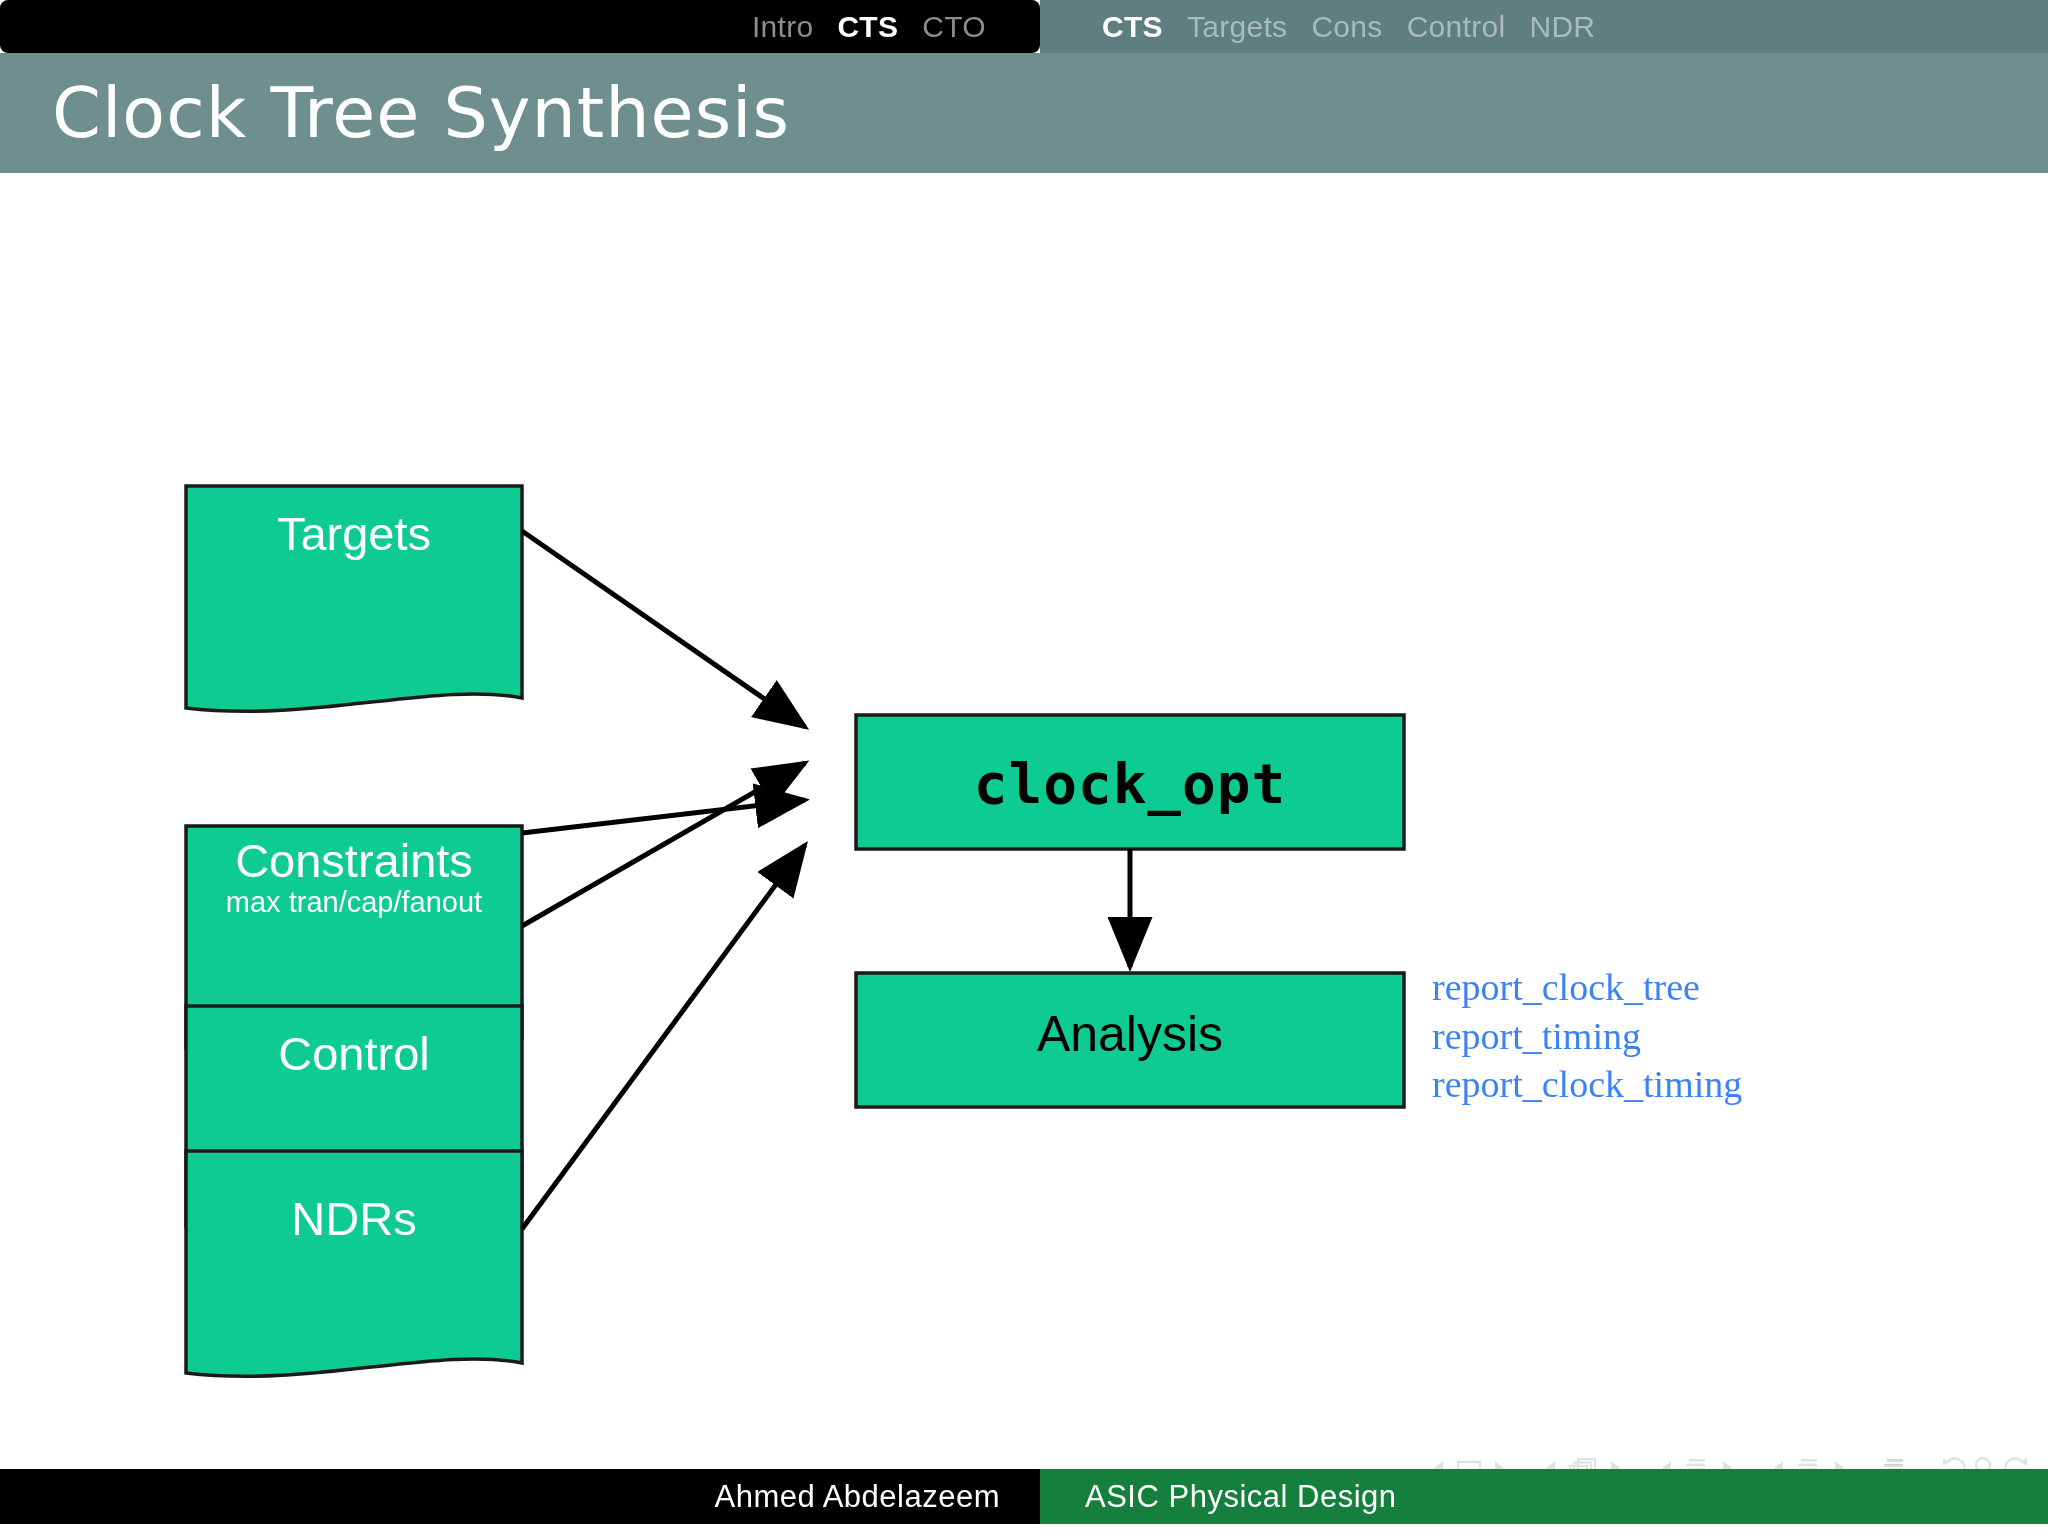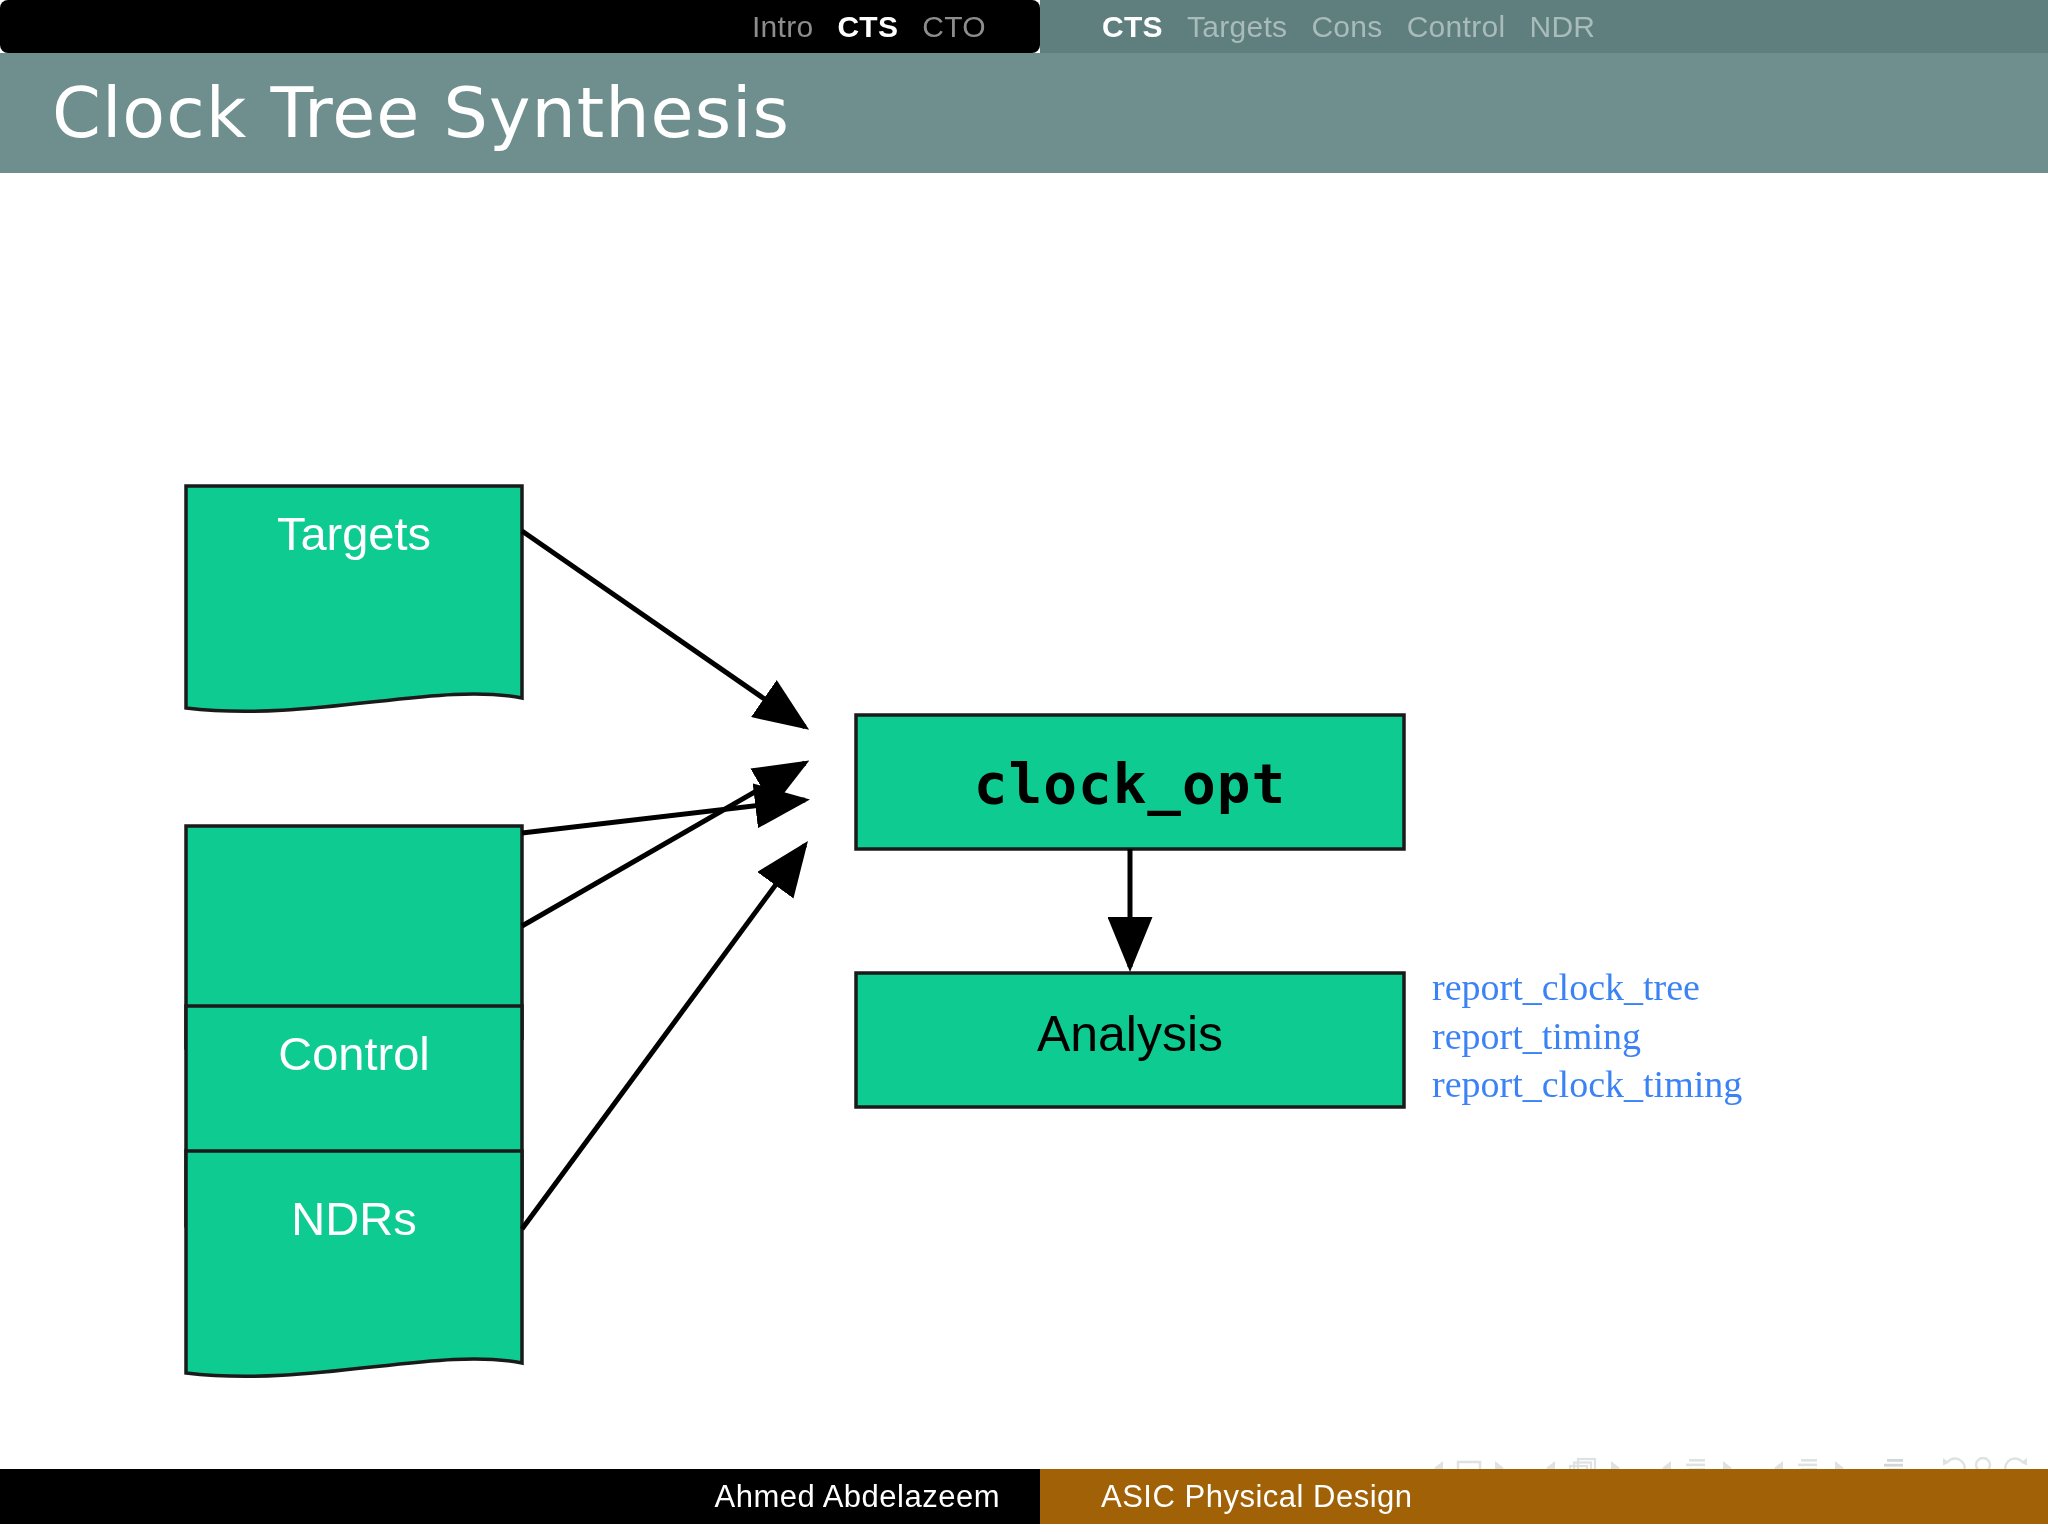--- a/index.html
+++ b/index.html
@@ -127,24 +127,24 @@
     width:2048px; height:55px;
     display:flex;
   }
   .footer-left {
     background:#000000;
     width:1040px; height:55px;
     display:flex; align-items:center; justify-content:flex-end;
     padding-right:40px;
   }
   .footer-right {
-    background:#a16207;
+    background:#15803d;
     width:1008px; height:55px;
     display:flex; align-items:center; justify-content:flex-start;
-    padding-left:61px;
+    padding-left:45px;
   }
   .footer-text {
     color:#ffffff;
     font-family:"Liberation Sans", sans-serif;
     font-size:31px;
     letter-spacing:0.5px;
     white-space:nowrap;
   }
 </style>
 </head>
@@ -210,20 +210,24 @@
 
       <line x1="522" y1="622" x2="805" y2="589" stroke="#000000" stroke-width="5" marker-end="url(#arrowhead)"></line>
 
       <line x1="522" y1="1018" x2="805" y2="634" stroke="#000000" stroke-width="5" marker-end="url(#arrowhead)"></line>
 
       <line x1="1130" y1="638" x2="1130" y2="756" stroke="#000000" stroke-width="5" marker-end="url(#arrowhead)"></line>
     </svg>
 
     <div class="box-label lbl-doc" style="left:186px; top:298px; width:336px;">Targets</div>
 
+    <div class="box-label" style="left:186px; top:625px; width:336px;">
+      <div class="lbl-doc">Constraints</div>
+      <div class="lbl-doc-sub">max tran/cap/fanout</div>
+    </div>
 
     <div class="box-label lbl-doc" style="left:186px; top:818px; width:336px;">Control</div>
 
     <div class="box-label lbl-doc" style="left:186px; top:983px; width:336px;">NDRs</div>
 
     <div class="box-label lbl-proc" style="left:856px; top:544px; width:548px;">clock_opt</div>
 
     <div class="box-label lbl-analysis" style="left:856px; top:797px; width:548px;">Analysis</div>
 
     <div class="reports" style="left:1432px; top:752px;">

